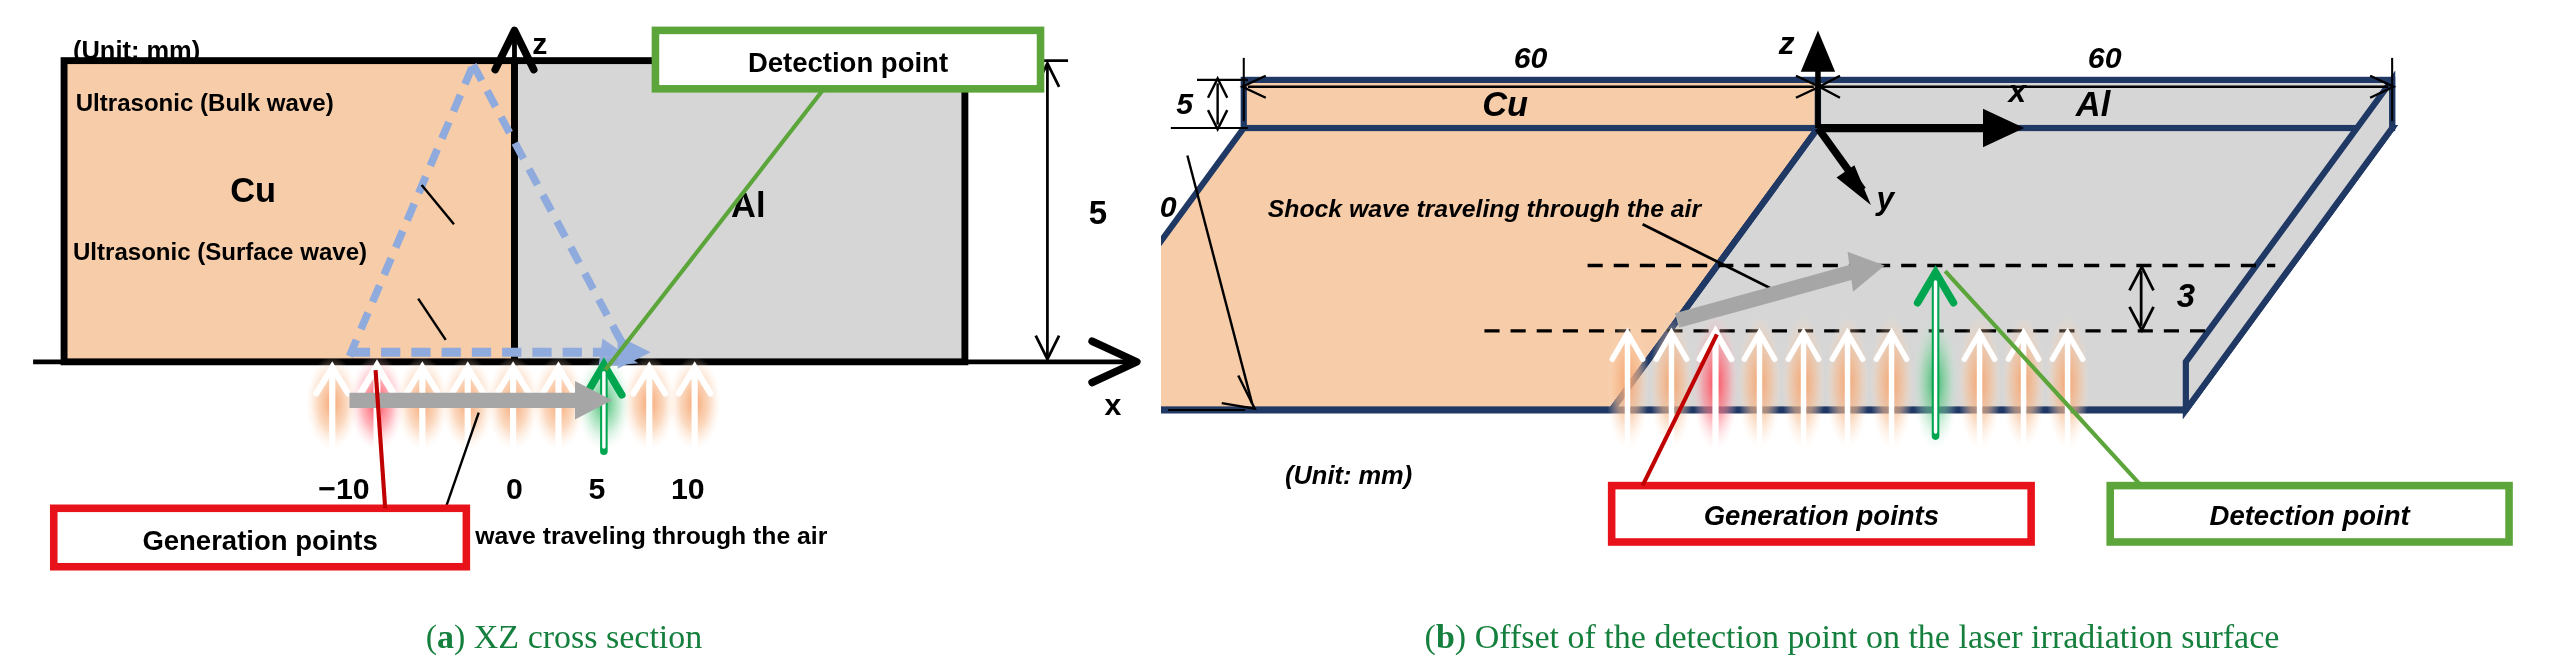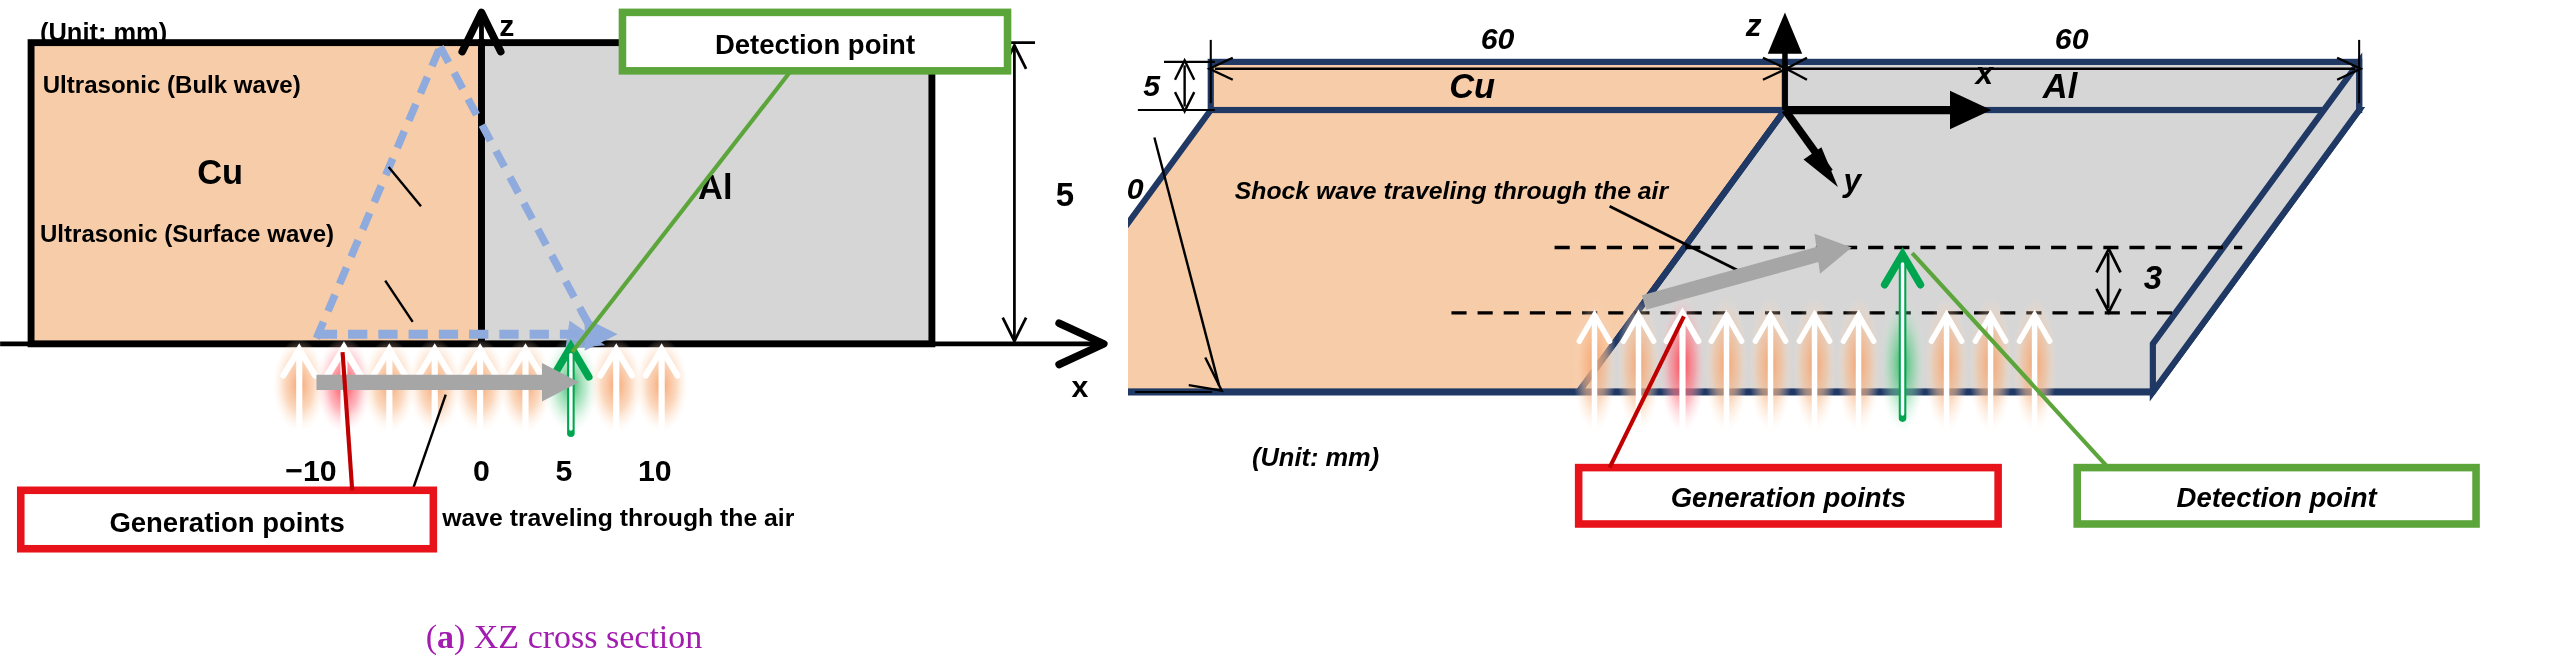--- a/index.html
+++ b/index.html
@@ -1,21 +1,21 @@
 <!DOCTYPE html>
 <html style="font-size:11px"><head>
 <meta charset="utf-8">
 <style>
   html,body{margin:0;padding:0;background:#ffffff;}
   body{width:2576px;height:660px;font-family:"Liberation Sans",sans-serif;overflow:hidden;}
   #root{position:relative;width:2576px;height:660px;background:#fff;}
-  .panel{position:absolute;top:0;}
+  .panel{position:absolute;top:18px;margin-left:33px;}
   #panel-a{left:0;width:1128px;height:557px;}
   #panel-b{left:1128px;width:1448px;height:557px;font-style:italic;}
-  .caption{position:absolute;bottom:4.1px;font-family:"Liberation Serif",serif;font-size:34px;color:#a21caf;white-space:nowrap;}
+  .caption{position:absolute;bottom:4.1px;font-family:"Liberation Serif",serif;font-size:34px;color:#15803d;white-space:nowrap;}
   #caption-a{left:0;width:1128px;text-align:center;}
   #caption-b{left:1128px;width:1448px;text-align:center;}
   .caption b{font-weight:bold;}
   svg{display:block;}
   text{font-family:"Liberation Sans",sans-serif;font-weight:bold;fill:#000;}
 </style>
 </head>
 <body>
 
 <div id="root">
@@ -365,15 +365,19 @@
       <text x="1670" y="738" font-size="40" text-anchor="middle">Detection point</text>
     </g>
     <line x1="1425" y1="680" x2="1140" y2="368" stroke="#5BA53B" stroke-width="6"></line>
   </svg>
   </div>
 
   <div class="caption" id="caption-a">
     <span>(<b>a</b>)</span>
     <span>XZ cross section</span>
   </div>
+  <div class="caption" id="caption-b">
+    <span>(<b>b</b>)</span>
+    <span>Offset of the detection point on the laser irradiation surface</span>
+  </div>
 
 </div>
 
 
 </body></html>

